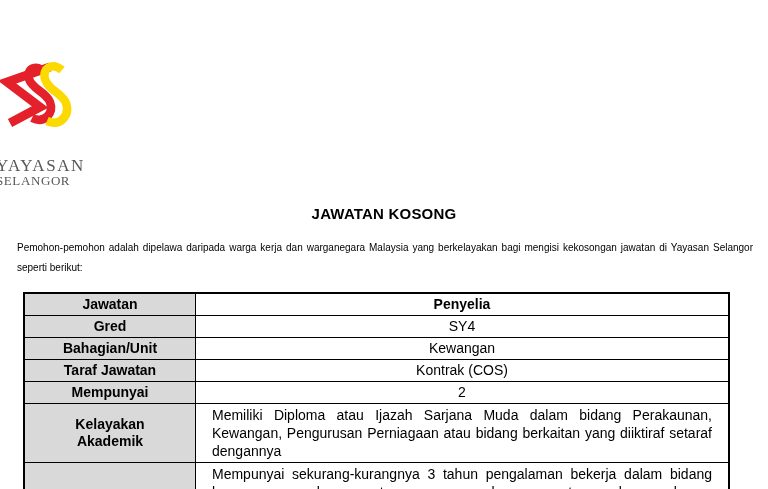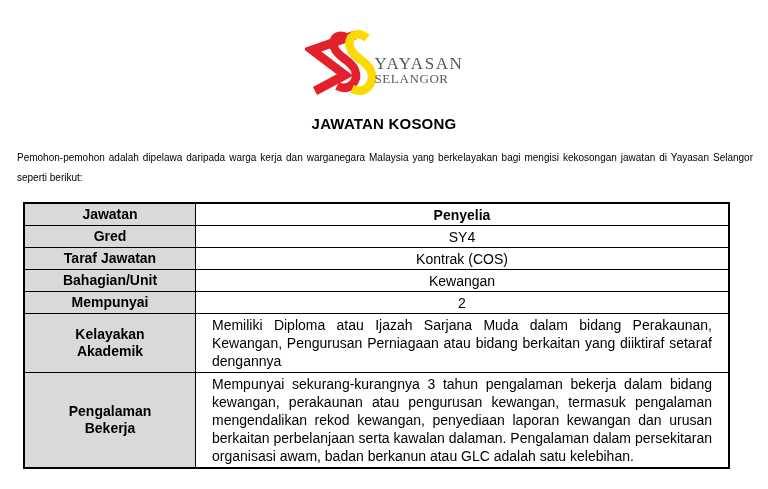--- a/index.html
+++ b/index.html
@@ -10,21 +10,22 @@
     font-family: "Liberation Sans", sans-serif;
     color: #000;
     overflow: hidden;
   }
 
   
   .logo-row {
     display: flex;
     justify-content: center;
     align-items: flex-start;
-    padding-top: 28px;
+    padding-top: 60px;
+    flex-direction: column;
   }
   .logo-mark svg { display: block; }
   .logo-text {
     margin: 27px 0 0 -4px;
     font-family: "Liberation Serif", serif;
     color: #57585a;
     line-height: 1.02;
   }
   .logo-line1 { font-size: 17px; letter-spacing: 1.6px; }
   .logo-line2 { font-size: 13px; letter-spacing: 0.6px; }
@@ -111,26 +112,26 @@
     <tbody>
       <tr class="single-row">
         <td class="label-cell">Jawatan</td>
         <td class="value-cell bold-val">Penyelia</td>
       </tr>
       <tr class="single-row">
         <td class="label-cell">Gred</td>
         <td class="value-cell">SY4</td>
       </tr>
       <tr class="single-row">
+        <td class="label-cell">Bahagian/Unit</td>
+        <td class="value-cell">Kewangan</td>
+      </tr>
+      <tr class="single-row">
         <td class="label-cell">Taraf Jawatan</td>
         <td class="value-cell">Kontrak (COS)</td>
-      </tr>
-      <tr class="single-row">
-        <td class="label-cell">Bahagian/Unit</td>
-        <td class="value-cell">Kewangan</td>
       </tr>
       <tr class="single-row">
         <td class="label-cell">Mempunyai</td>
         <td class="value-cell">2</td>
       </tr>
       <tr>
         <td class="label-cell">Kelayakan
 Akademik</td>
         <td class="value-cell longtext">Memiliki Diploma atau Ijazah Sarjana Muda dalam bidang Perakaunan, Kewangan, Pengurusan Perniagaan atau bidang berkaitan yang diiktiraf setaraf dengannya</td>
       </tr>

